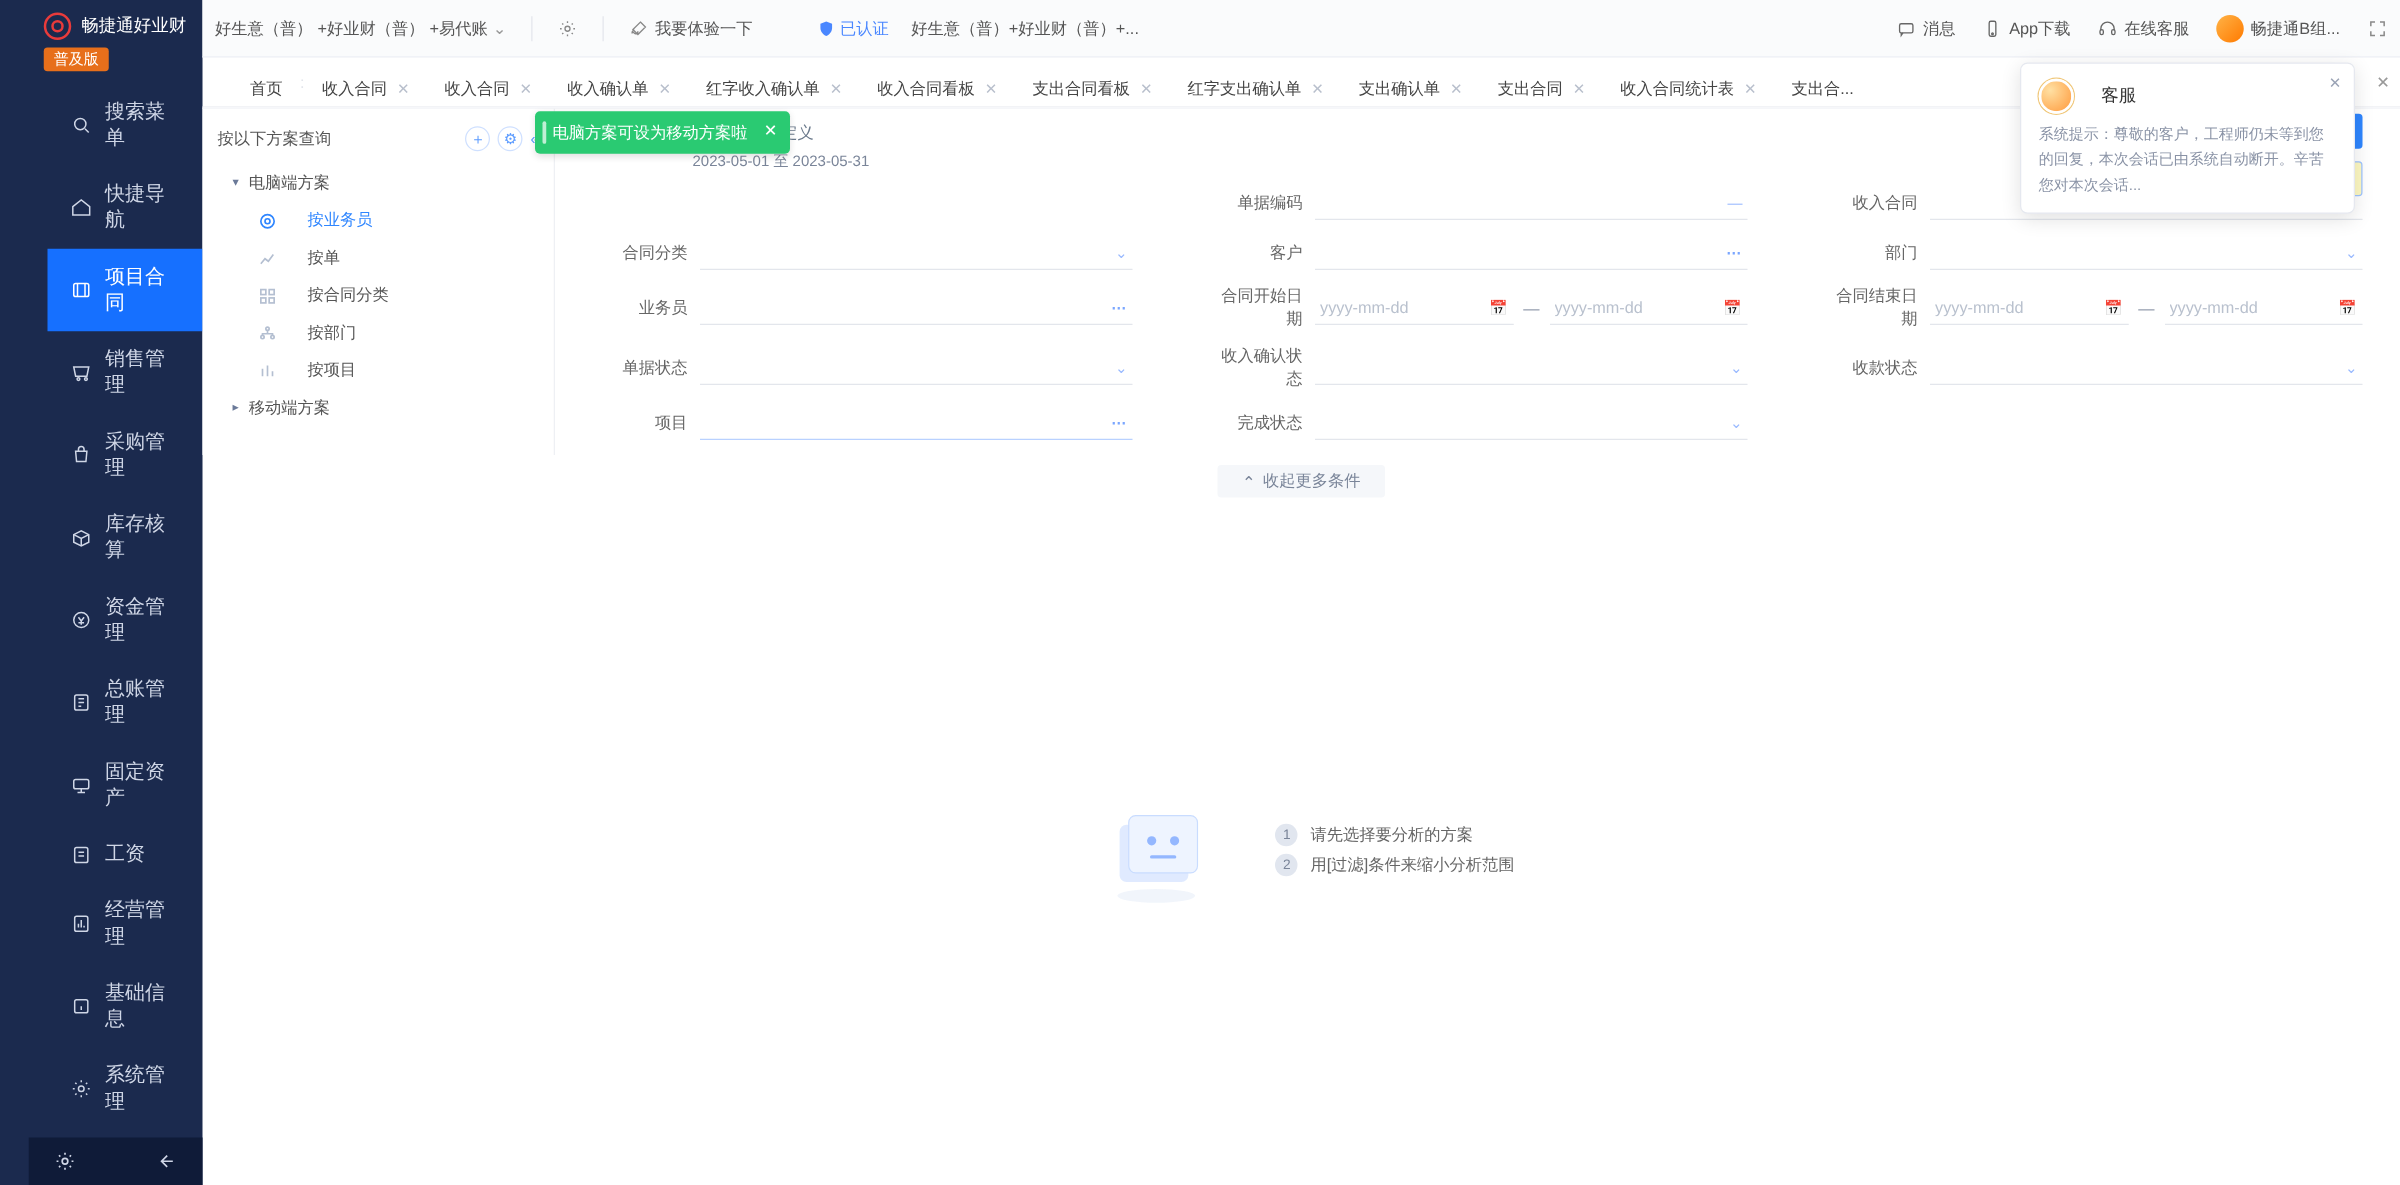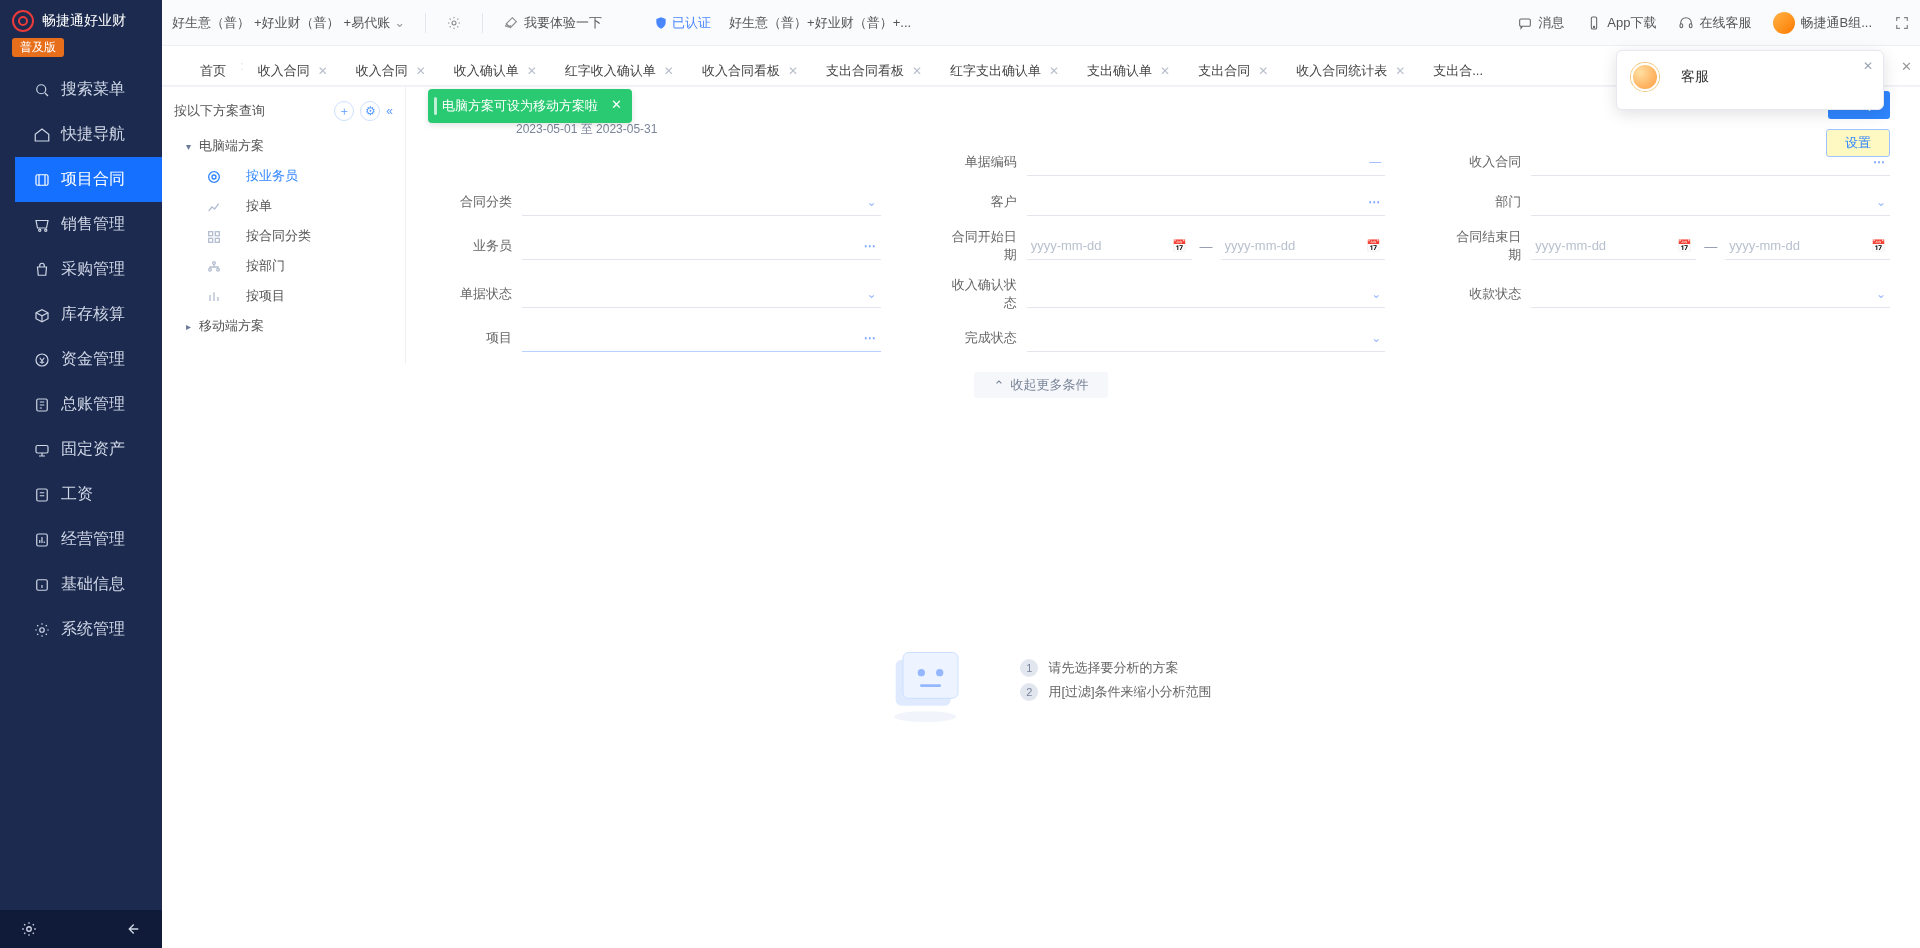--- a/index.html
+++ b/index.html
@@ -1,20 +1,20 @@
 <!DOCTYPE html>
 <html><head>
 <meta charset="utf-8">
 <style>
 * { margin: 0; padding: 0; box-sizing: border-box; font-family: "Microsoft YaHei", Arial, sans-serif; }
 html, body { width: 1920px; height: 948px; overflow: hidden; background: #fff; color: #333; }
 .app { display: flex; height: 100%; }
 
 
-.sidebar { width: 162px; background: #1b2a4e; color: #cfd6e6; display: flex; flex-direction: column; }
+.sidebar { width: 162px; background: #1b2a4e; color: #cfd6e6; display: flex; flex-direction: column; padding-left: 23px; }
 .brand { display: flex; align-items: center; gap: 8px; padding: 10px 12px 4px; }
 .brand-logo { width: 22px; height: 22px; border: 2px solid #e93b3b; border-radius: 50%; position: relative; }
 .brand-logo::after { content: ""; position: absolute; inset: 4px; border: 2px solid #e93b3b; border-radius: 50%; }
 .brand-text { font-size: 14px; color: #fff; }
 .brand-badge { margin: 2px 0 10px 12px; background: #e76f1b; color: #fff; font-size: 12px; padding: 1px 8px; border-radius: 3px; width: fit-content; }
 .nav { flex: 1; }
 .nav-item { display: flex; align-items: center; gap: 10px; padding: 12px 18px; font-size: 16px; cursor: pointer; margin-left: 15px; }
 .nav-item.active { background: #1670ff; color: #fff; }
 .nav-icon { width: 18px; height: 18px; display: inline-flex; align-items: center; justify-content: center; }
 .nav-icon svg { width: 18px; height: 18px; stroke: currentColor; fill: none; stroke-width: 1.6; }
@@ -42,21 +42,21 @@
 .tab .x { color: #b8bfcc; font-size: 12px; }
 .tab-sep { color: #e2e5eb; }
 .tab:first-child .x { display: none; }
 .tab-close-top { position: absolute; right: 8px; top: 50%; transform: translateY(-50%); color: #999; cursor: pointer; }
 
 
 .page-header { padding: 18px 30px 14px; font-size: 20px; color: #333; }
 
 
 .query-row { display: flex; align-items: stretch; background: #fff; position: relative; border-top: 1px solid #f2f4f8; }
-.scheme-panel { width: 244px; border-right: 1px solid #eef0f4; padding: 10px 8px; font-size: 13px; color: #555; }
+.scheme-panel { width: 282px; border-right: 1px solid #eef0f4; padding: 10px 8px; font-size: 13px; color: #555; }
 .scheme-head { display: flex; align-items: center; gap: 6px; padding: 4px 4px 10px; }
 .circle-btn { width: 20px; height: 20px; border: 1px solid #cfe0ff; border-radius: 50%; display: inline-flex; align-items: center; justify-content: center; color: #5a9aff; font-size: 12px; cursor: pointer; }
 .collapse-btn { color: #5a9aff; font-size: 12px; cursor: pointer; }
 .scheme-group { padding-left: 12px; }
 .scheme-parent { display: flex; align-items: center; gap: 8px; padding: 6px 4px; cursor: pointer; }
 .scheme-parent .caret { color: #6b7a99; font-size: 10px; }
 .scheme-item { display: flex; align-items: flex-end; gap: 24px; padding: 6px 4px 6px 24px; cursor: pointer; }
 .scheme-item.active { color: #2f86ff; }
 .scheme-ic { width: 16px; height: 16px; color: #b4bfd1; }
 .scheme-item.active .scheme-ic { color: #2f86ff; }
@@ -543,15 +543,16 @@
           </div>
       </div>
     </div>
 
     <div class="popover">
       <span class="popover-x">✕</span>
       <div class="popover-head">
         <span class="pop-avatar"></span>
         <span>客服</span>
       </div>
+      <div class="popover-body">系统提示：尊敬的客户，工程师仍未等到您的回复，本次会话已由系统自动断开。辛苦您对本次会话...</div>
     </div>
   </div>
 </div>
 
 </body></html>

